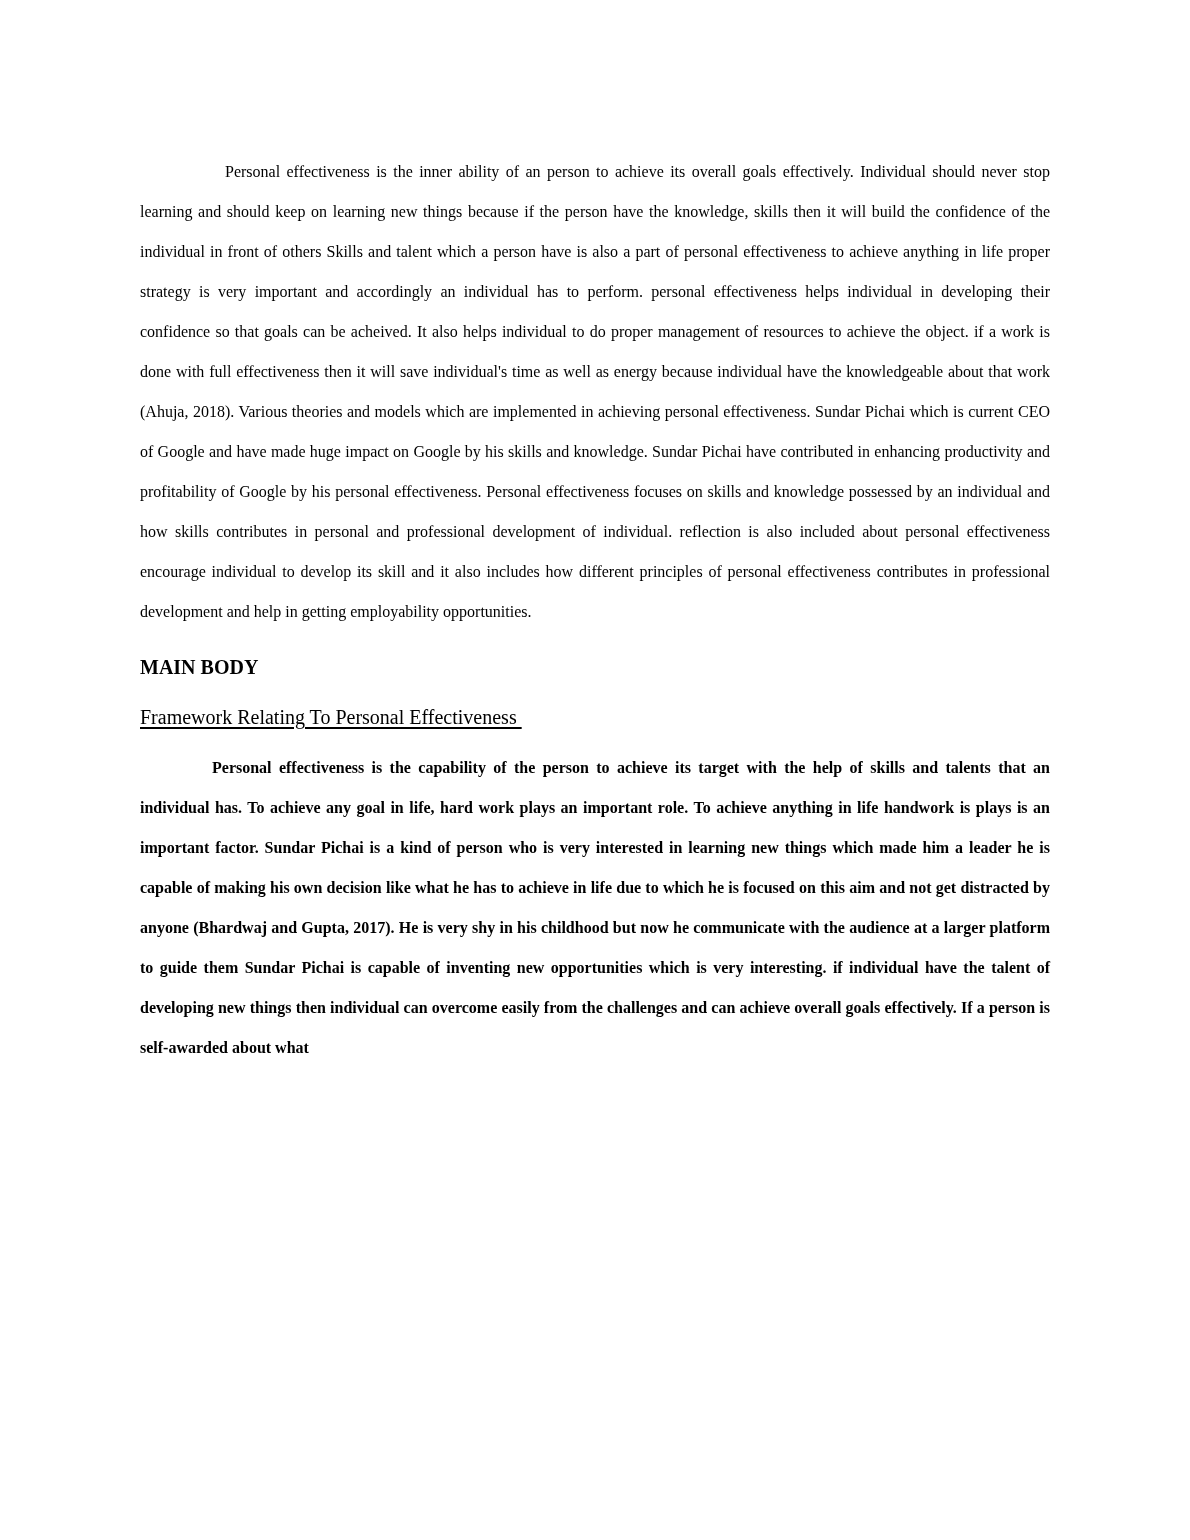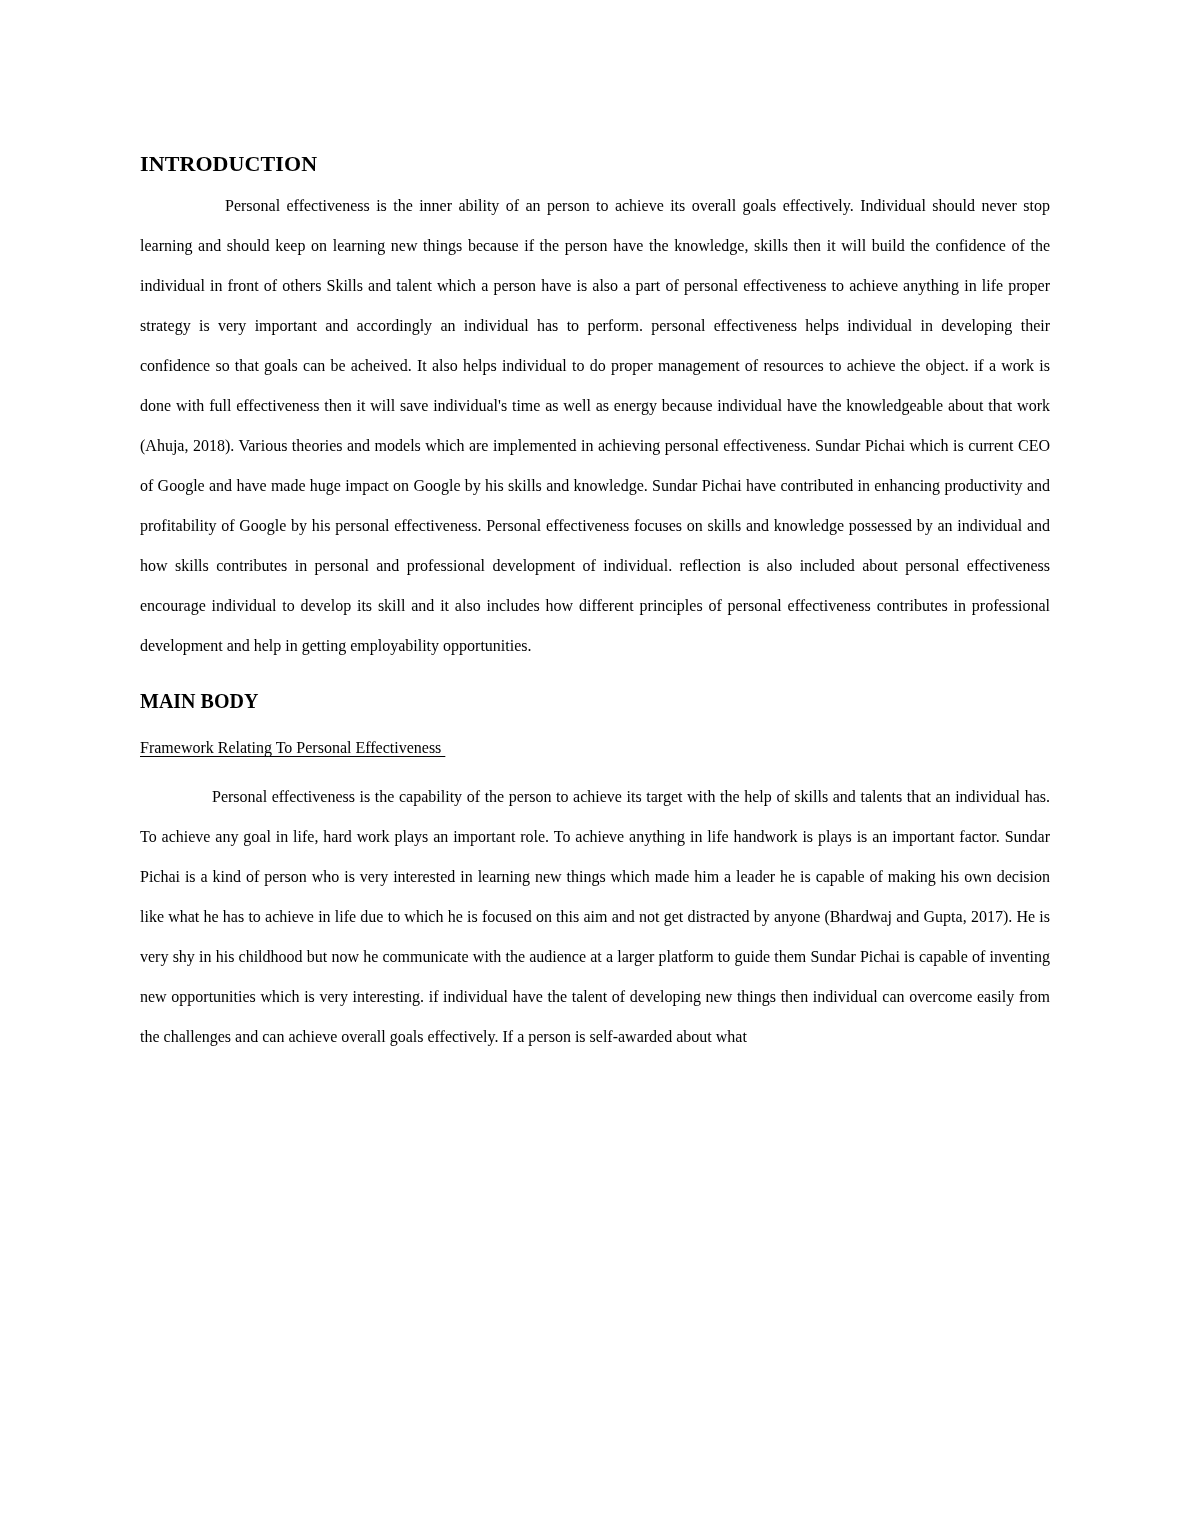--- a/index.html
+++ b/index.html
@@ -36,21 +36,21 @@
 
   h2.section-heading {
     font-size: 20px;
     font-weight: bold;
     line-height: 1.3;
     margin: 22px 0 8px 0;
     text-align: left;
   }
 
   h3.sub-heading {
-    font-size: 16px;
+    font-size: 20px;
     font-weight: normal;
     line-height: 1.3;
     margin: 24px 0 0 0;
     text-align: left;
   }
 
   h3.sub-heading .underlined {
     text-decoration: underline;
     text-underline-offset: 3px;
     white-space: pre;
@@ -67,29 +67,29 @@
   }
 
   p.body-text.first-para {
     text-indent: 85px;
     margin-top: 2px;
   }
 
   p.body-text.second-para {
     text-indent: 72px;
     margin-top: 18px;
+    font-weight: bold;
   }
 </style>
 </head>
 <body>
 
 <div class="page">
   <div class="content">
 
-    <h1 class="doc-heading">INTRODUCTION</h1>
 
     <p class="body-text first-para">Personal effectiveness is the inner ability of an person to achieve its overall  goals effectively.  Individual should never stop learning and should keep on learning new things because if the person have the knowledge, skills then it will build the confidence of the individual in front of others Skills and talent which a person have is also a part of personal effectiveness to achieve anything in life proper strategy is very important and accordingly an individual has to perform. personal effectiveness helps individual in developing their confidence so that goals can be acheived. It also helps individual to do proper management of resources to achieve the object. if a work is done with full effectiveness then it will save individual's time as well as energy because individual have the knowledgeable about that work (Ahuja, 2018). Various theories and models which are implemented in achieving personal effectiveness. Sundar Pichai which is current CEO of Google and have made huge impact on Google by his skills and knowledge.  Sundar Pichai have contributed in enhancing productivity and profitability of Google by his personal effectiveness. Personal effectiveness focuses on skills and knowledge possessed by an individual and how skills contributes in personal and professional development of individual. reflection  is also included about personal effectiveness encourage individual to develop its skill and it also includes how different principles of personal effectiveness contributes in professional development and help in getting employability opportunities.</p>
 
     <h2 class="section-heading">MAIN BODY</h2>
 
     <h3 class="sub-heading">
       <span class="underlined">Framework Relating To Personal Effectiveness </span>
     </h3>
 
     <p class="body-text second-para">Personal effectiveness is the capability of the person  to achieve its target with the help of skills and talents that an individual  has.  To achieve any goal in life, hard work plays an important role. To achieve anything in life handwork is plays is an important factor. Sundar Pichai is a kind of person who is very interested in learning new things which made him a leader he is capable of making his own decision like what he has to achieve in life due to which he is focused on this aim and not get distracted by anyone (Bhardwaj and Gupta, 2017). He is very shy in his childhood but now he communicate with the audience at a larger platform to guide them Sundar Pichai is capable of inventing new opportunities which is very interesting. if individual have the talent of developing new things then individual can overcome easily from the challenges and can achieve overall goals effectively. If a person  is self-awarded about what</p>

